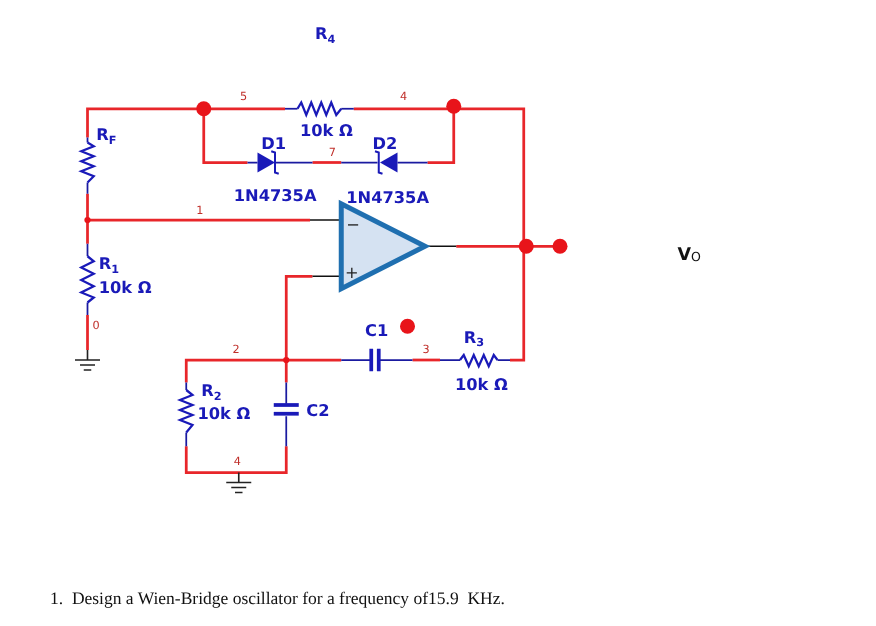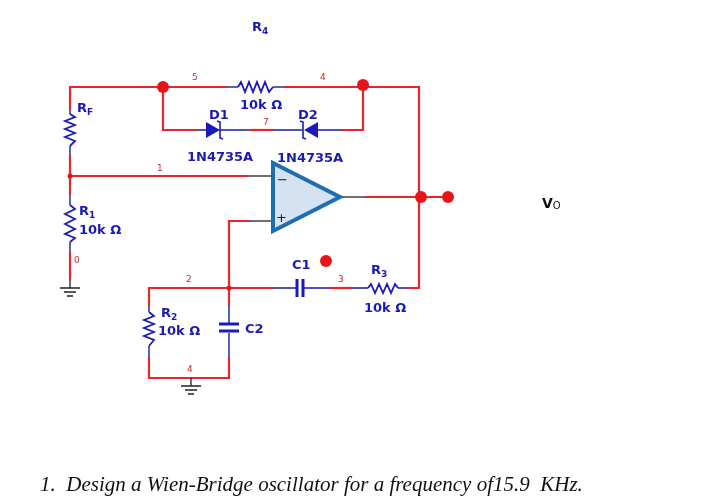--- a/index.html
+++ b/index.html
@@ -7,21 +7,21 @@
   #schematic { position:absolute; left:0; top:0; }
   .wire { stroke:#e8262a; stroke-width:2.2; fill:none; }
   .lead { stroke:#1a1aa0; stroke-width:1.4; fill:none; }
   .blacklead { stroke:#111; stroke-width:1.2; fill:none; }
   .comp { stroke:#1a1ab8; stroke-width:1.8; fill:none; }
   .lbl { fill:#1a1ab8; font-family:"DejaVu Sans", sans-serif; font-weight:bold; font-size:13px; }
   .node { fill:#c0302b; font-family:"DejaVu Sans", sans-serif; font-size:9px; }
   .vo { fill:#111; font-family:"DejaVu Sans", sans-serif; font-size:14px; font-weight:bold; }
   .gnd { stroke:#222; stroke-width:1.3; }
   .dot { fill:#e8141a; }
-  #question { position:absolute; left:40px; top:472px; font-family:"Liberation Serif", serif; font-size:21px; color:#111; white-space:pre;font-style:italic; }
+  #question { position:absolute; left:40px; top:472px; font-family:"Liberation Serif", serif; font-size:14px; color:#111; white-space:pre; }
 </style>
 </head>
 <body>
 
 <svg id="schematic" width="701" height="470" viewBox="0 0 701 470">
 
   <g>
 
     <path class="wire" d="M70,110 L70,87 L163,87 L228,87"></path>
 

